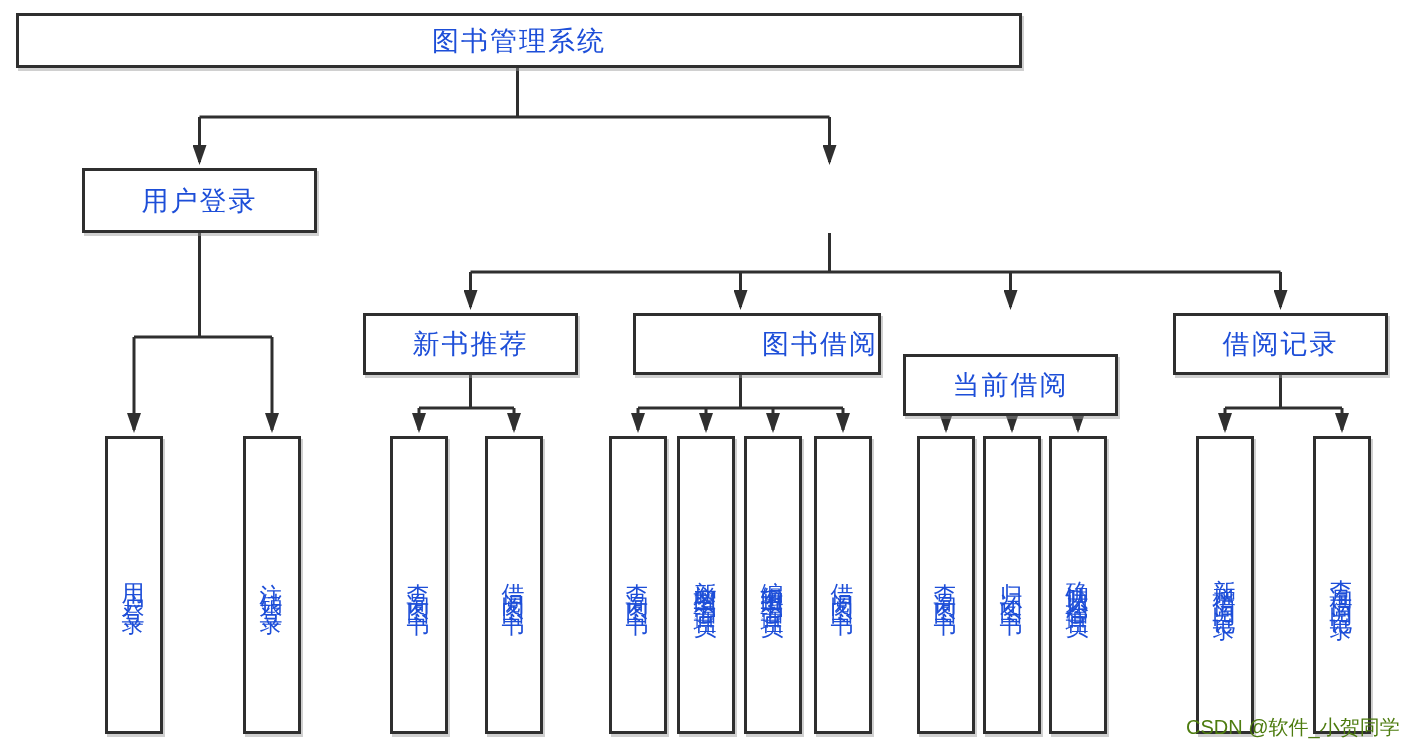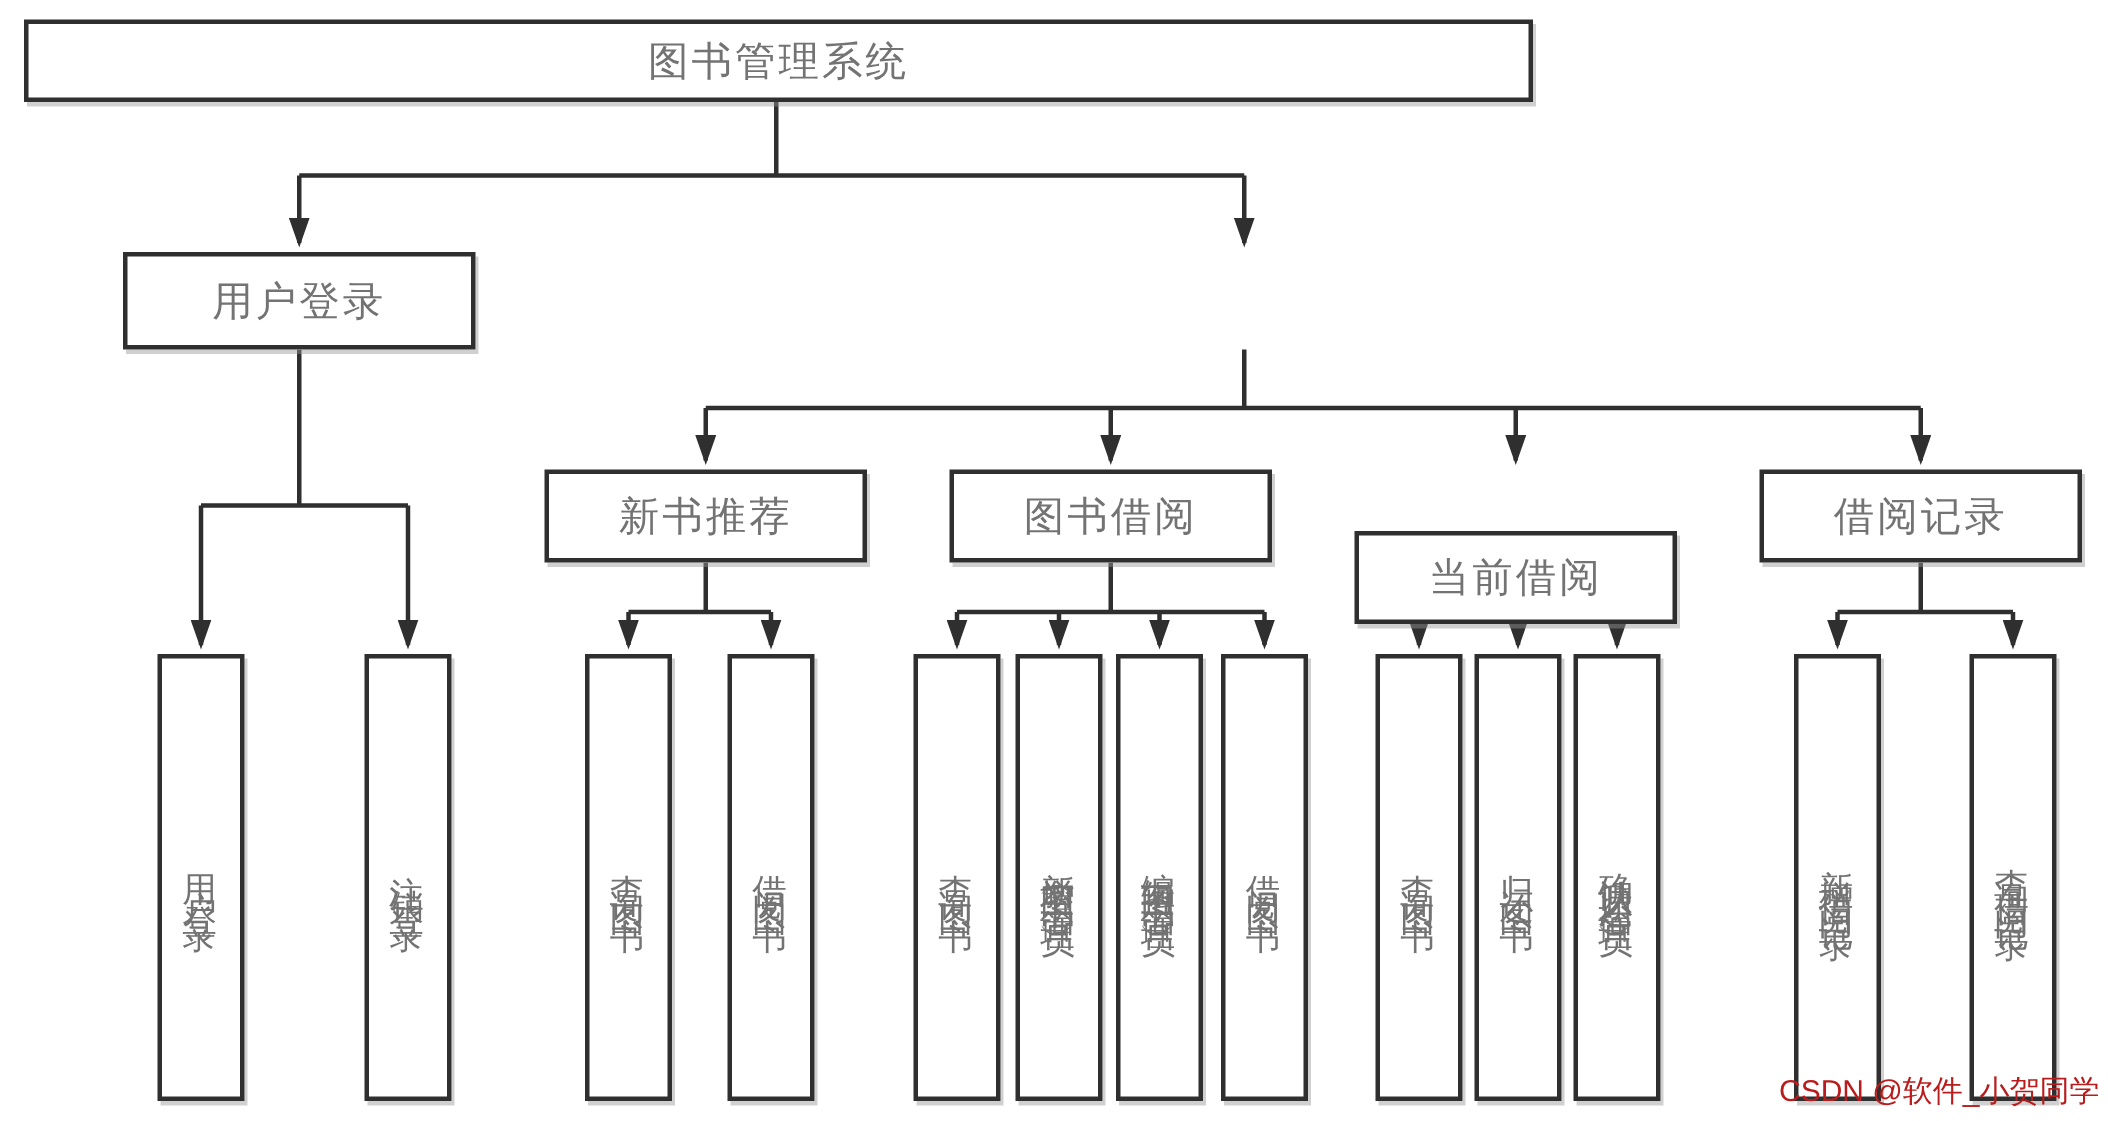--- a/index.html
+++ b/index.html
@@ -15,42 +15,42 @@
     position: absolute;
     left: 0; top: 0;
     width: 1405px; height: 747px;
     pointer-events: none;
   }
   .box {
     position: absolute;
     box-sizing: border-box;
     border: 3px solid #2f2f2f;
     background: #ffffff;
-    color: #737373;
+    color: #1d4ed8;
     display: flex;
     align-items: center;
     justify-content: center;
     box-shadow: 2px 3px 0 rgba(150,150,150,0.45);
   }
   .h-label { font-size: 27px; letter-spacing: 2px; white-space: nowrap; }
   .leaf .v-label {
     writing-mode: vertical-rl;
     text-orientation: mixed;
     font-size: 23px;
     white-space: nowrap;
   }
   .ls4 .v-label { letter-spacing: 10px; }
   .ls6 .v-label { letter-spacing: 8px; }
   .ls9 .v-label { letter-spacing: 5px; }
   .watermark {
     position: absolute;
     left: 1186px;
     top: 714px;
     font-size: 20px;
-    color: #b91c1c;
+    color: #4d7c0f;
     white-space: nowrap;
     z-index: 10;
   }
 </style>
 </head>
 <body>
 
 <div class="canvas">
 
   <svg class="connectors" viewBox="0 0 1405 747" xmlns="http://www.w3.org/2000/svg">
@@ -100,21 +100,21 @@
     <span class="h-label">图书管理系统</span>
   </div>
 
   <div class="box" style="left:82px; top:168px; width:235px; height:65px;">
     <span class="h-label">用户登录</span>
   </div>
 
   <div class="box" style="left:363px; top:313px; width:215px; height:62px;">
     <span class="h-label">新书推荐</span>
   </div>
-  <div class="box" style="left:633px; top:313px; width:215px; height:62px;">
+  <div class="box" style="left:633px; top:313px; width:248px; height:62px;justify-content:flex-end;">
     <span class="h-label">图书借阅</span>
   </div>
   <div class="box" style="left:903px; top:313px; width:215px; height:62px;margin-top:41px;">
     <span class="h-label">当前借阅</span>
   </div>
   <div class="box" style="left:1173px; top:313px; width:215px; height:62px;">
     <span class="h-label">借阅记录</span>
   </div>
 
   <div class="box leaf ls4" style="left:105px; top:436px; width:58px; height:298px;">

